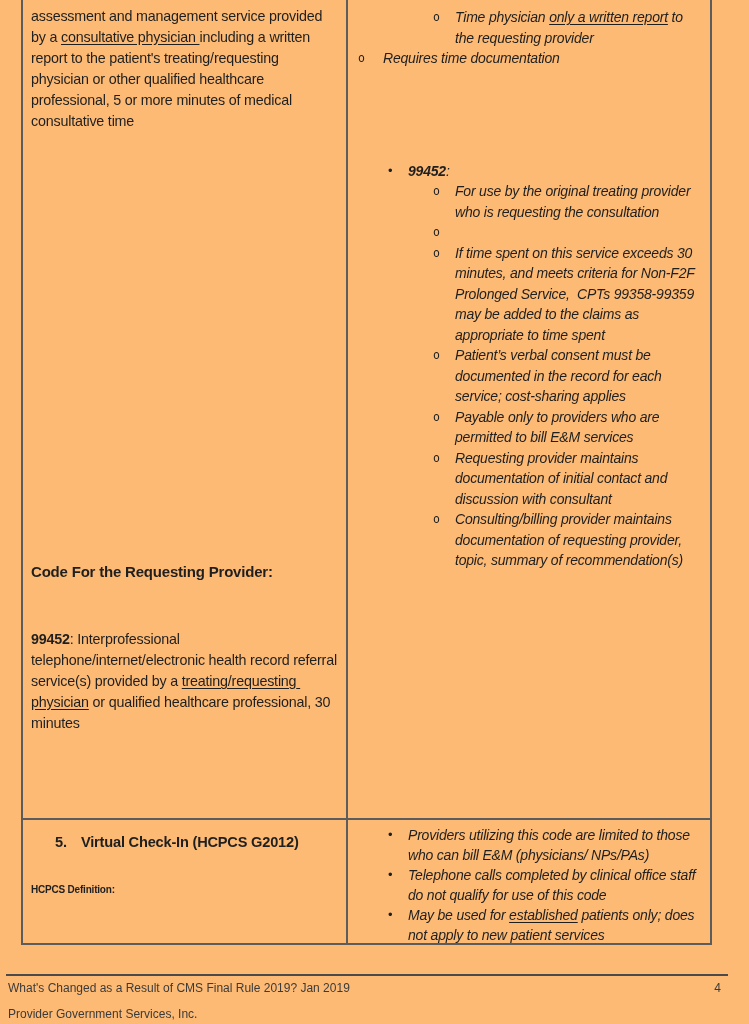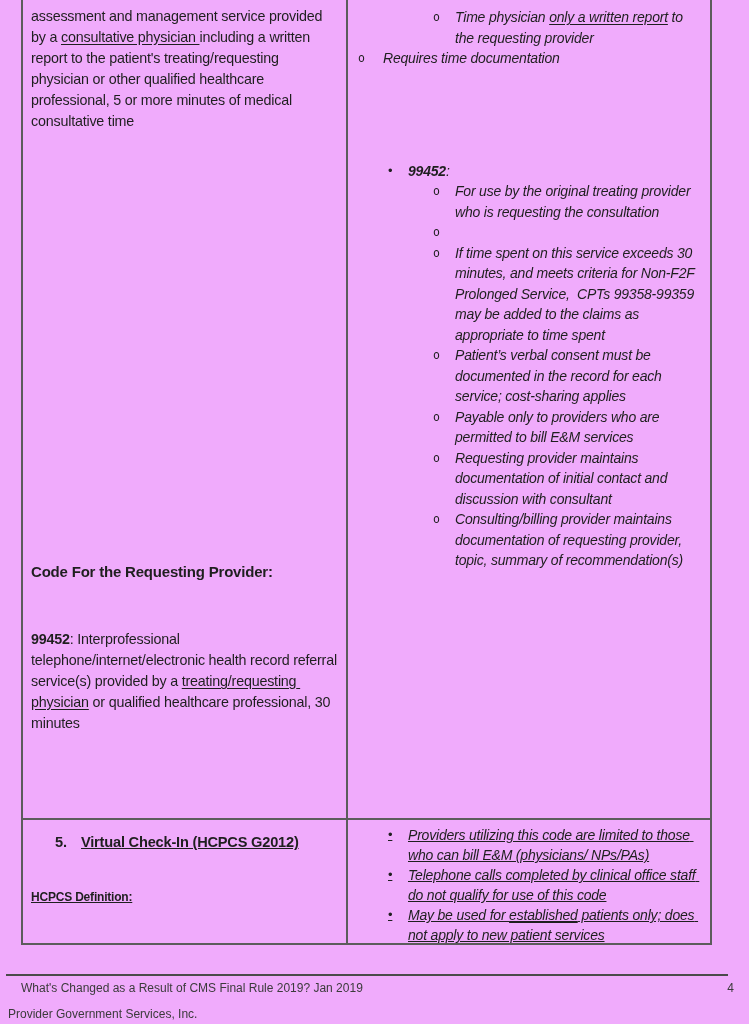--- a/index.html
+++ b/index.html
@@ -1,29 +1,29 @@
 <!DOCTYPE html>
 <html><head>
 <meta charset="utf-8">
 <style>
   * { margin: 0; padding: 0; box-sizing: border-box; }
   body { background: #e8e8e8; font-family: "Liberation Sans", sans-serif; }
   .page {
     position: relative; width: 749px; height: 1024px;
-    background: #f0abfc; color: #1f1f1f; overflow: hidden;
+    background: #fdba74; color: #1f1f1f; overflow: hidden;
     font-family: "Liberation Sans", sans-serif;
   }
   
   .doc-table {
     position: absolute; left: 21px; top: 0; width: 691px;
     border: 2px solid #5c5c5c; border-top: none;
   }
   .row { display: flex; }
   .row-1 { height: 818px; }
-  .row-2 { height: 125px; border-top: 2px solid #5c5c5c; text-decoration: underline; }
+  .row-2 { height: 125px; border-top: 2px solid #5c5c5c; }
   .cell { position: relative; }
   .cell-left { width: 325px; border-right: 2px solid #5c5c5c; padding: 6px 7px 0 8px; }
   .cell-right { flex: 1; padding: 7px 5px 0 0; font-style: italic; }
 
   .para { font-size: 14.3px; line-height: 21px; letter-spacing: -0.2px; }
   .b { font-weight: bold; }
   .u { text-decoration: underline; text-underline-offset: 2px; }
   .seg { white-space: pre-wrap; }
 
   .heading-code { margin-top: 429px; font-weight: bold; font-size: 15px; line-height: 21px; letter-spacing: -0.2px; }
@@ -37,28 +37,28 @@
   .ind1 { padding-left: 40px; } .ind1 .marker { width: 20px; }
   .ind2 { padding-left: 85px; } .ind2 .marker { width: 22px; }
   .marker.circle { font-family: "DejaVu Sans Mono", monospace; font-size: 11.5px; line-height: 20.5px; }
   .marker.disc { font-size: 13px; line-height: 20.5px; }
   .code-list { margin-top: 92px; }
 
   
   .row-2 .cell-left { padding-top: 12px; }
   .h5 { margin-left: 24px; font-weight: bold; font-size: 14.6px; line-height: 21px; letter-spacing: -0.2px; }
   .h5 .num { display: inline-block; width: 26px; }
-  .hcpcs-heading { margin-top: 34px; font-weight: bold; font-size: 12px; line-height: 21px; letter-spacing: -0.2px; }
+  .hcpcs-heading { margin-top: 26px; font-weight: bold; font-size: 10px; line-height: 21px; letter-spacing: -0.2px; }
   .row-2 .cell-right { padding-top: 5px; }
   .row-2 .li { line-height: 20px; }
 
   
   .footer-rule { position: absolute; left: 6px; top: 974px; width: 722px; height: 2px; background: #4a4a4a; }
   .footer-line1 {
-    position: absolute; left: 21px; top: 980px; width: 713px;
+    position: absolute; left: 8px; top: 980px; width: 713px;
     display: flex; justify-content: space-between;
     font-size: 12px; color: #3b3b3b; line-height: 16px;
   }
   .footer-line2 { position: absolute; left: 8px; top: 1006px; font-size: 12px; color: #3b3b3b; line-height: 16px; }
 </style>
 </head>
 <body>
 
 <div class="page">
 

